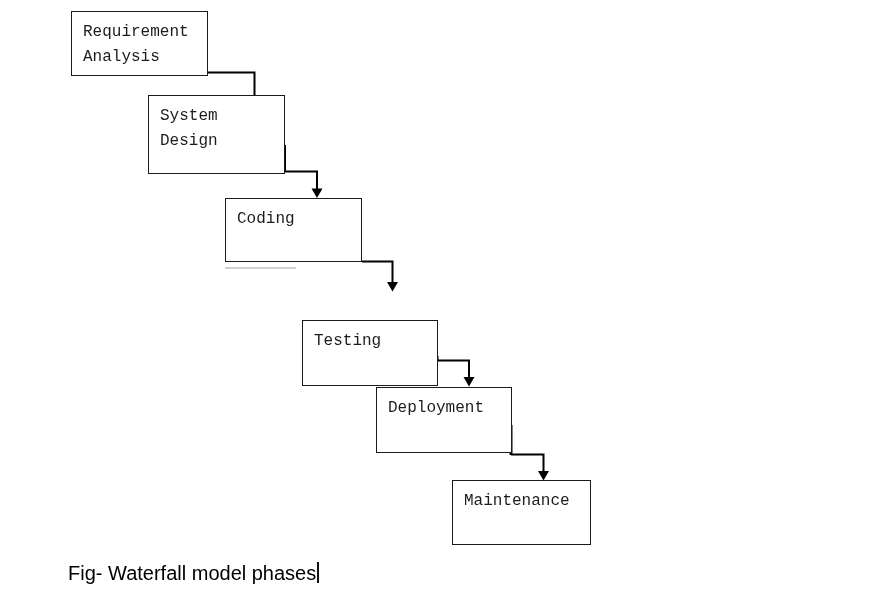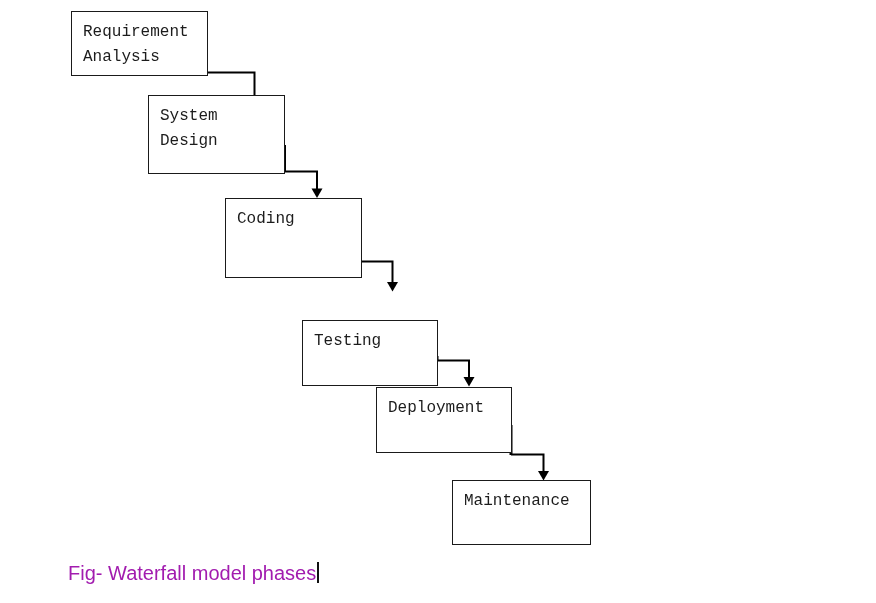--- a/index.html
+++ b/index.html
@@ -29,31 +29,31 @@
     border: 1.5px solid #1a1a1a;
     background: #ffffff;
     color: #1c1c1c;
     font-size: 16px;
     line-height: 25px;
     padding: 8px 10px 0 11px;
     font-family: Liberation Mono, monospace;
   }
   .box-0 { left: 71px;  top: 11px;  width: 137px; height: 65px; }
   .box-1 { left: 148px; top: 95px; width: 137px; height: 79px; }
-  .box-2 { left: 225px; top: 198px; width: 137px; height: 80px; }
+  .box-2 { left: 225px; top: 198px; width: 137px; height: 64px; }
   .box-3 { left: 302px; top: 292px; width: 136px; height: 66px; margin-top: 28px; }
   .box-4 { left: 376px; top: 387px; width: 136px; height: 66px; }
   .box-5 { left: 452px; top: 480px; width: 139px; height: 65px; }
   .caption {
     position: absolute;
     left: 68px;
     top: 561px;
     font-size: 20px;
     line-height: 25px;
-    color: #a21caf;
+    color: #000000;
     white-space: nowrap;
   }
   .caret {
     display: inline-block;
     width: 2px;
     height: 21px;
     background: #111111;
     vertical-align: -3px;
     margin-left: 1px;
   }

